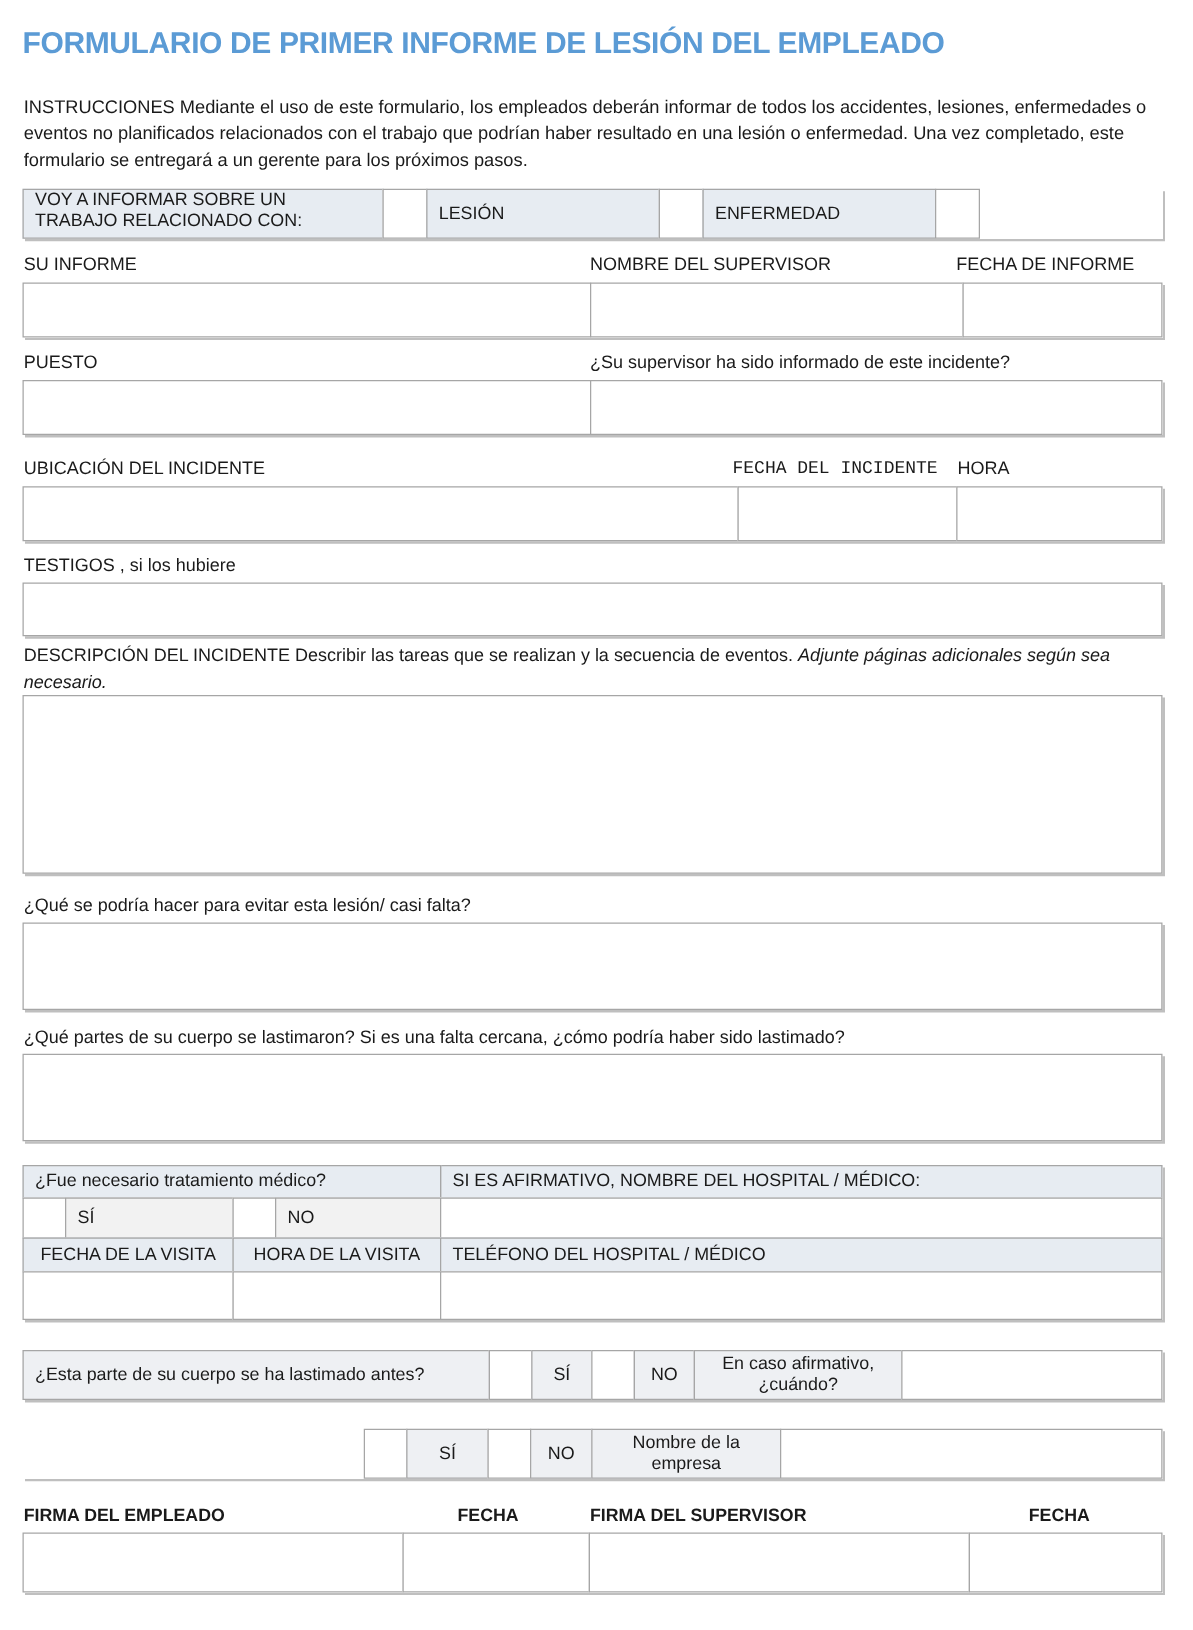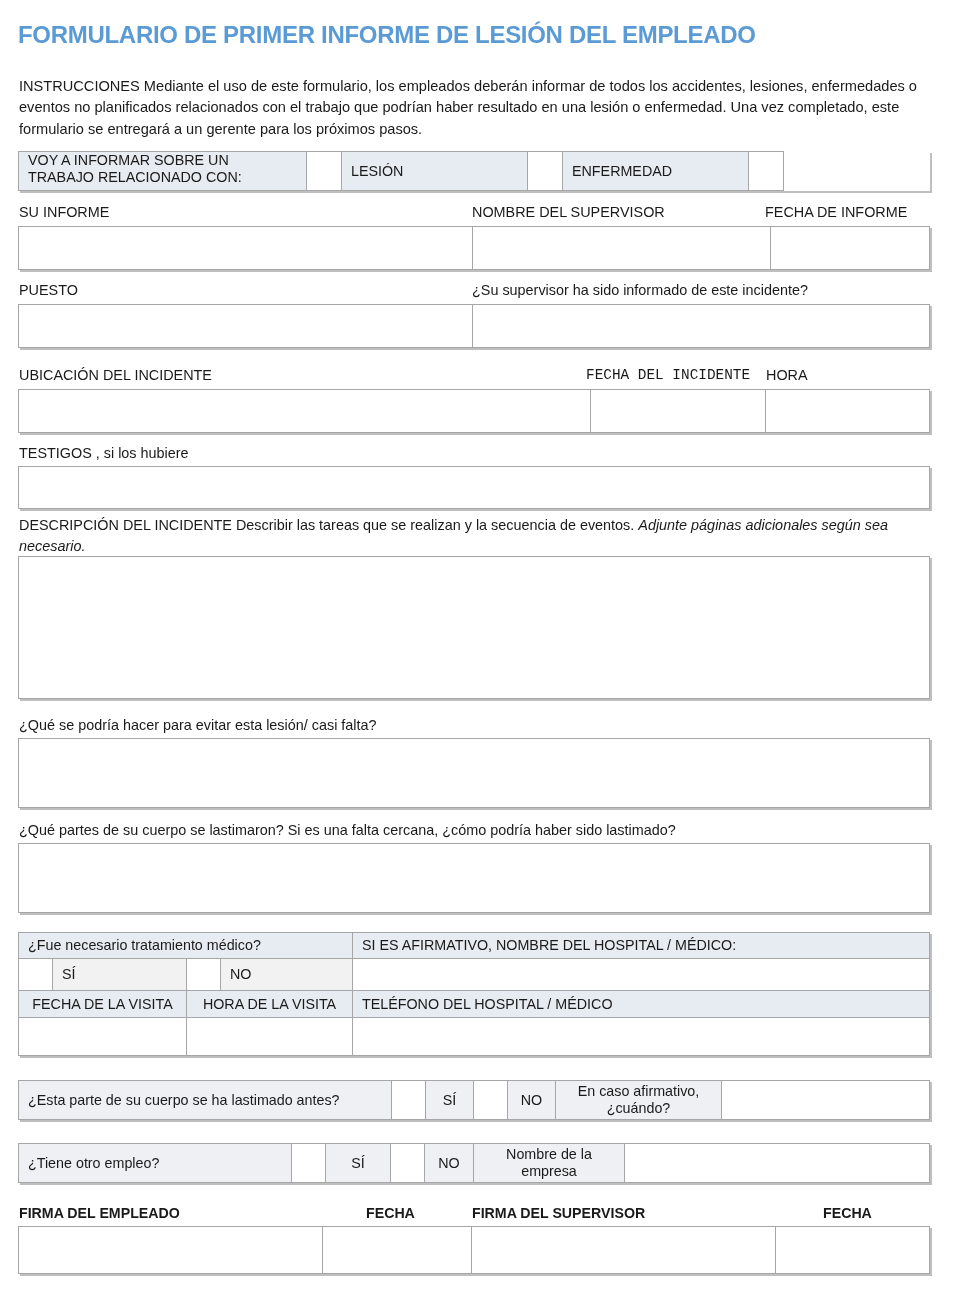--- a/index.html
+++ b/index.html
@@ -170,21 +170,20 @@
     <div class="cell" style="left:455px; top:0; width:35px; height:40px;"></div>
     <div class="cell gray2 txt center" style="left:489px; top:0; width:49px; height:40px;">NO</div>
     <div class="cell gray2 txt center twoline" style="left:537px; top:0; width:167px; height:40px; flex-direction:column; justify-content:center;">
       <span>En caso afirmativo,</span>
       <span>¿cuándo?</span>
     </div>
     <div class="cell" style="left:703px; top:0; width:209px; height:40px;"></div>
   </div>
 
   <div class="grp" style="left:18px; top:1143px; width:912px; height:40px;">
-    <div class="cell gray2 txt" style="left:0; top:0; width:274px; height:40px;">¿Tiene otro empleo?</div>
     <div class="cell" style="left:273px; top:0; width:35px; height:40px;"></div>
     <div class="cell gray2 txt center" style="left:307px; top:0; width:66px; height:40px;">SÍ</div>
     <div class="cell" style="left:372px; top:0; width:35px; height:40px;"></div>
     <div class="cell gray2 txt center" style="left:406px; top:0; width:50px; height:40px;">NO</div>
     <div class="cell gray2 txt center twoline" style="left:455px; top:0; width:152px; height:40px; flex-direction:column; justify-content:center;">
       <span>Nombre de la</span>
       <span>empresa</span>
     </div>
     <div class="cell" style="left:606px; top:0; width:306px; height:40px;"></div>
   </div>

